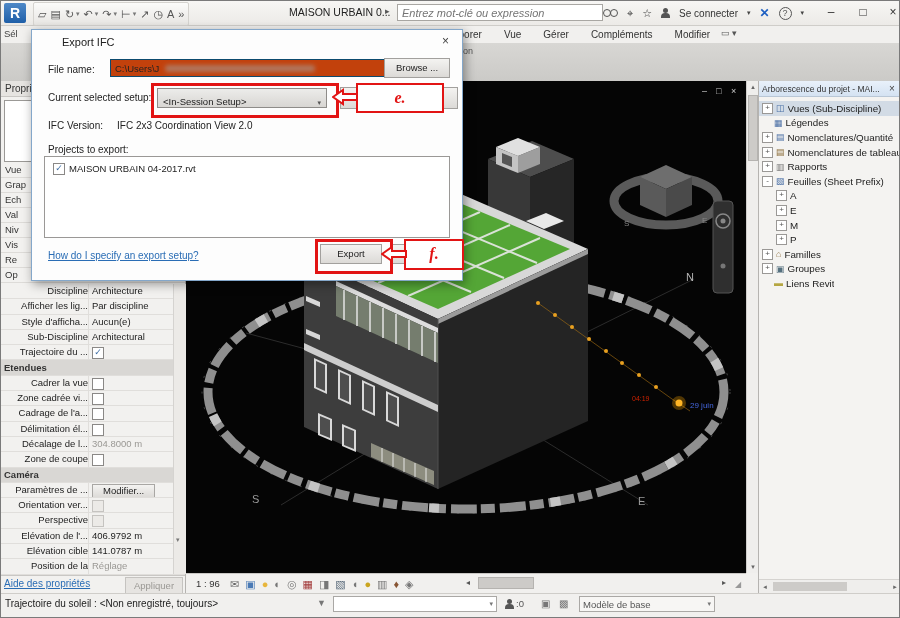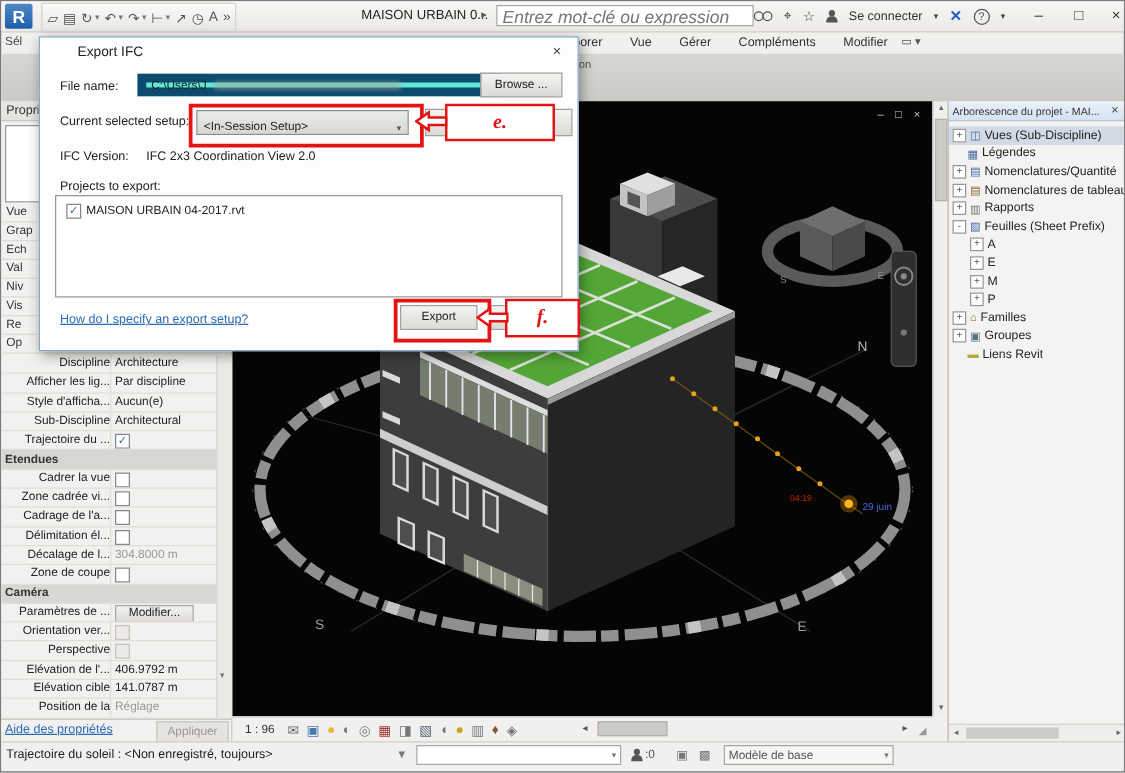--- a/index.html
+++ b/index.html
@@ -10,21 +10,21 @@
   #titlebar{left:0;top:0;width:900px;height:24px;background:linear-gradient(#f7f6f4,#eceae7);border-bottom:1px solid #cfcdc9;}
   #rlogo{left:3px;top:2px;width:22px;height:20px;background:linear-gradient(#4e88c7,#1f5fa8);color:#fff;font-weight:bold;
          font-size:14px;text-align:center;line-height:20px;border-radius:2px;}
   #qat{left:32px;top:1px;height:22px;display:flex;align-items:center;gap:4px;padding:0 4px;
        background:linear-gradient(#fbfbfa,#e8e6e3);border:1px solid #d5d3cf;border-radius:2px;}
   .qat-ic{font-size:11px;color:#555;cursor:default;}
   .qat-dd{font-size:7px;color:#777;margin-left:-2px;}
   #win-title{left:288px;top:5px;font-size:10.5px;color:#222;}
   #title-arrow{left:384px;top:5px;font-size:9px;color:#555;}
   #searchbox{left:396px;top:3px;width:196px;height:15px;border:1px solid #a9a7a3;background:#fff;
-             font-size:14px;font-style:italic;color:#888;padding:0 4px;font-family:"Liberation Sans",sans-serif;}
+             font-size:11px;font-style:italic;color:#888;padding:0 4px;font-family:"Liberation Sans",sans-serif;}
   #tr-icons{left:602px;top:2px;height:20px;display:flex;align-items:center;gap:9px;}
   .tri{font-size:11px;color:#444;}
   .binoc{display:inline-block;width:15px;height:9px;position:relative;}
   .binoc i{position:absolute;top:0;width:8px;height:8px;border:1.5px solid #555;border-radius:50%;box-sizing:border-box;}
   .binoc i:last-child{left:7px;}
   .person{display:inline-block;width:9px;height:10px;position:relative;}
   .person i{position:absolute;left:2px;top:0;width:5px;height:5px;border-radius:50%;background:#555;}
   .person b{position:absolute;left:0;top:5px;width:9px;height:5px;border-radius:4px 4px 0 0;background:#555;}
   #signin{font-size:10px;color:#333;}
   .xchg{color:#1d5fc2;font-weight:bold;font-size:12px;}
@@ -102,21 +102,21 @@
   .sq-ic{font-size:10px;color:#777;}
   #sq1{left:540px;top:4px;} #sq2{left:558px;top:4px;}
   #combo2{left:578px;top:2px;width:136px;background:#f7f6f4;}
   
   #dlg{left:30px;top:28px;width:430px;height:250px;background:#fdfdfd;border:1px solid #84a7ca;
        box-shadow:2px 3px 10px rgba(0,0,0,.4);z-index:40;}
   #dlg-title{left:30px;top:6px;font-size:11px;color:#222;}
   #dlg-close{left:410px;top:4px;font-size:12px;color:#444;}
   .dlabel{font-size:10px;color:#222;}
   #fn-label{left:16px;top:34px;}
-  #fn-input{left:78px;top:29px;width:292px;height:18px;background:#5eead4;border:7px solid #0c4a6e;box-sizing:border-box;
+  #fn-input{left:78px;top:29px;width:292px;height:18px;background:#c2410c;border:1px solid #0c4a6e;box-sizing:border-box;
             font-size:9.5px;color:#222;display:flex;align-items:center;padding:0 4px;}
   .blurbar{display:inline-block;width:150px;height:7px;margin-left:6px;background:#a3a19e;filter:blur(2px);opacity:.55;border-radius:3px;}
   .dbtn{background:linear-gradient(#f4f3f1,#dcdad7);border:1px solid #a2a09d;font-size:9.5px;color:#222;
         text-align:center;box-sizing:border-box;}
   #browse-btn{left:352px;top:28px;width:66px;height:20px;line-height:18px;}
   #setup-label{left:16px;top:62px;}
   #setup-dd{left:125px;top:58px;width:170px;height:20px;background:linear-gradient(#ececea,#d8d6d3);border:1px solid #8e8c89;
             box-sizing:border-box;font-size:9.5px;color:#222;display:flex;align-items:flex-end;justify-content:space-between;padding:0 5px;}
   #modify-btn{left:308px;top:57px;width:118px;height:22px;line-height:20px;}
   #ifc-label{left:16px;top:90px;}

